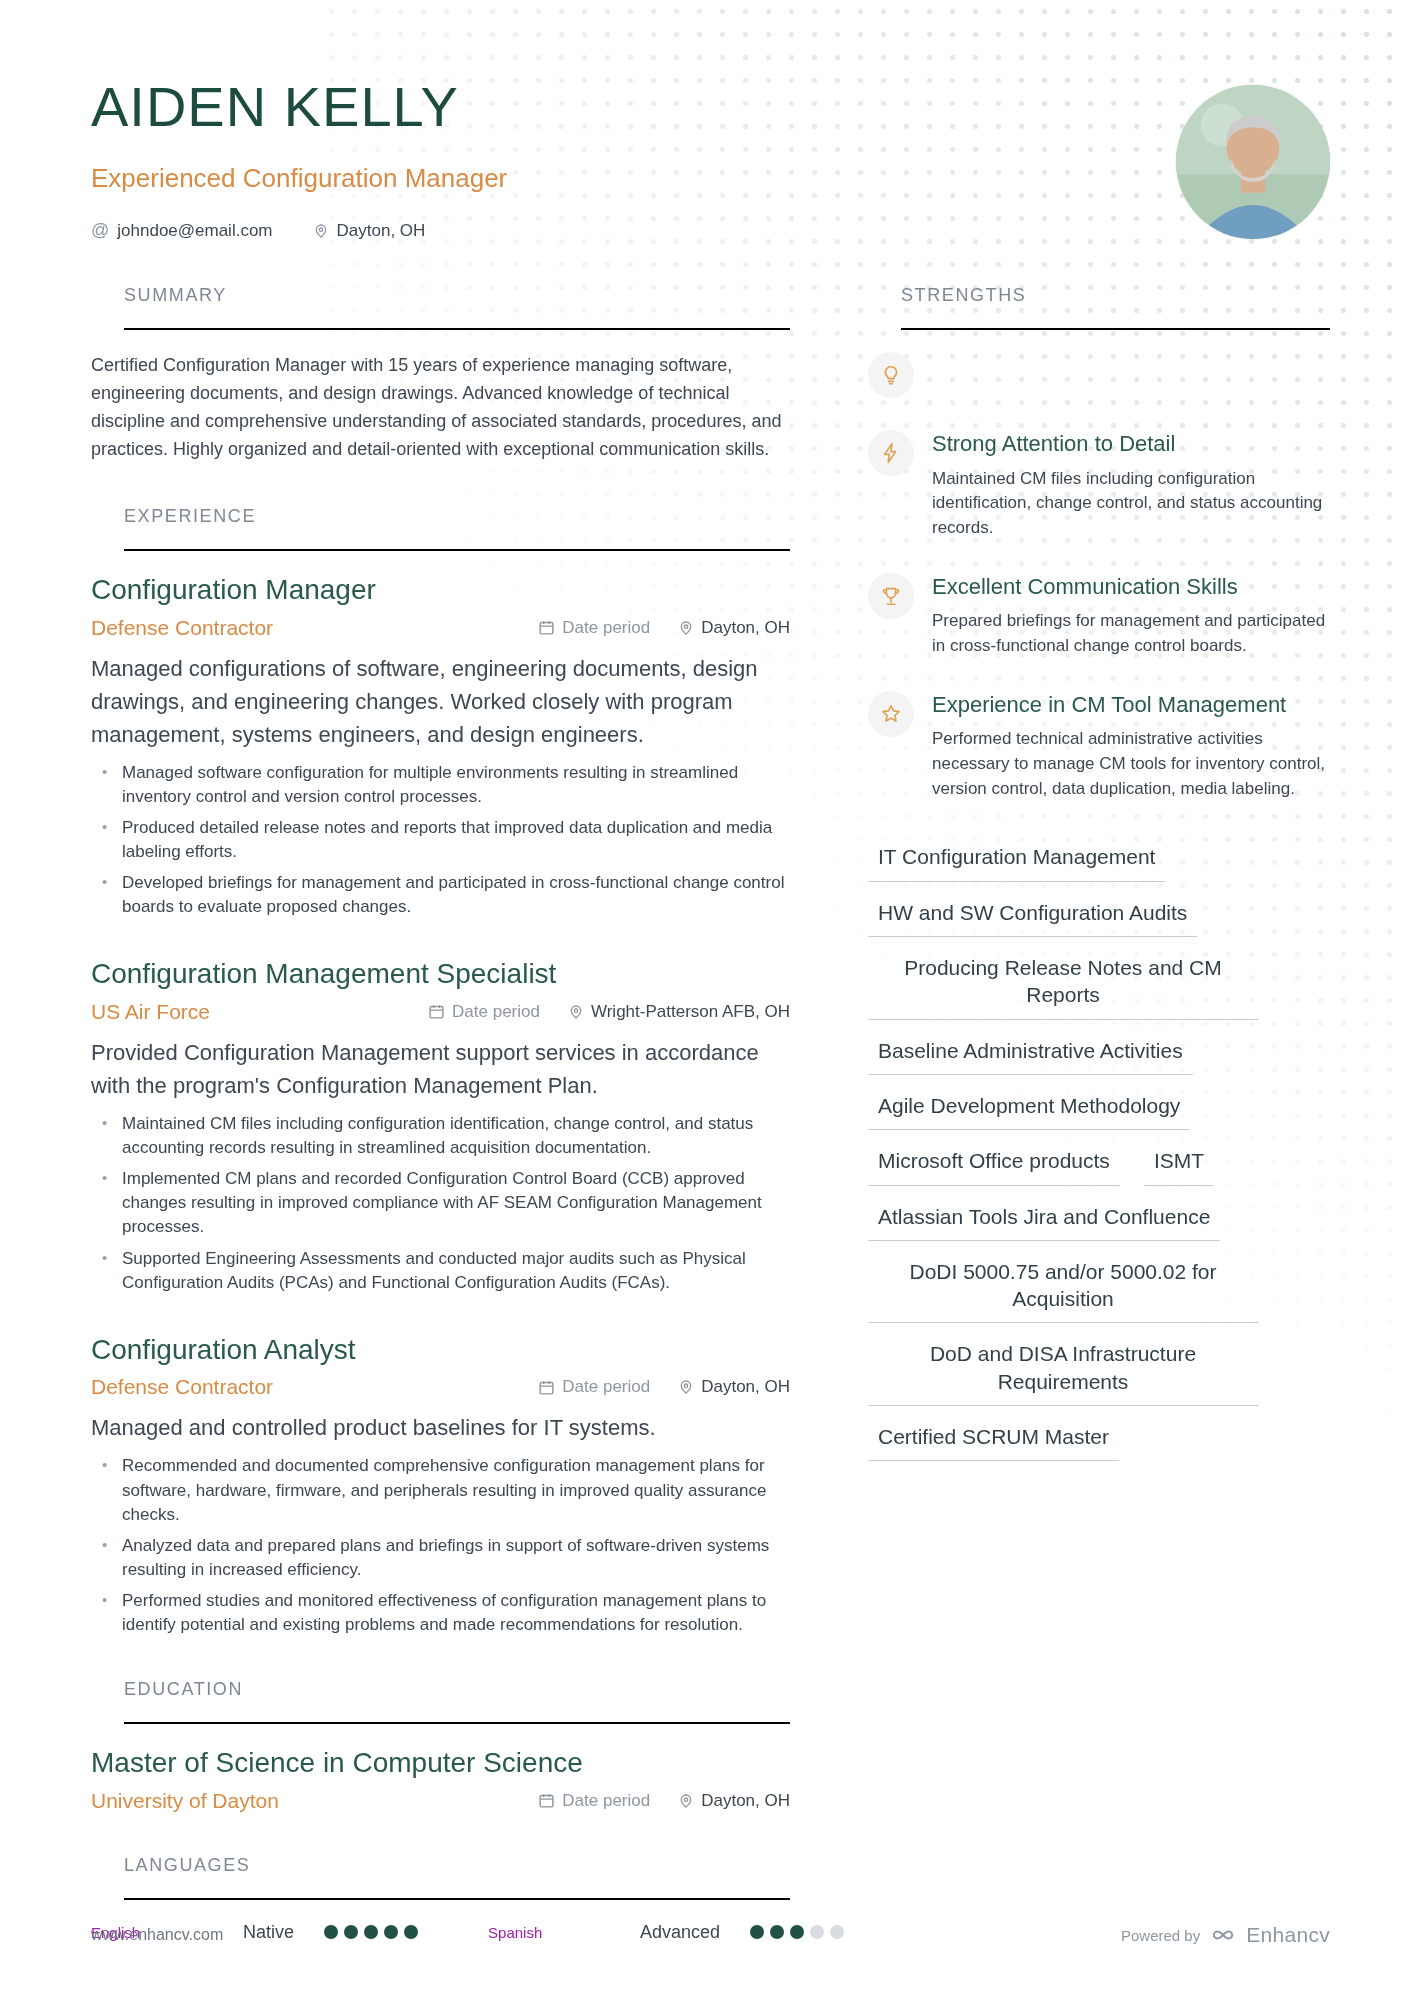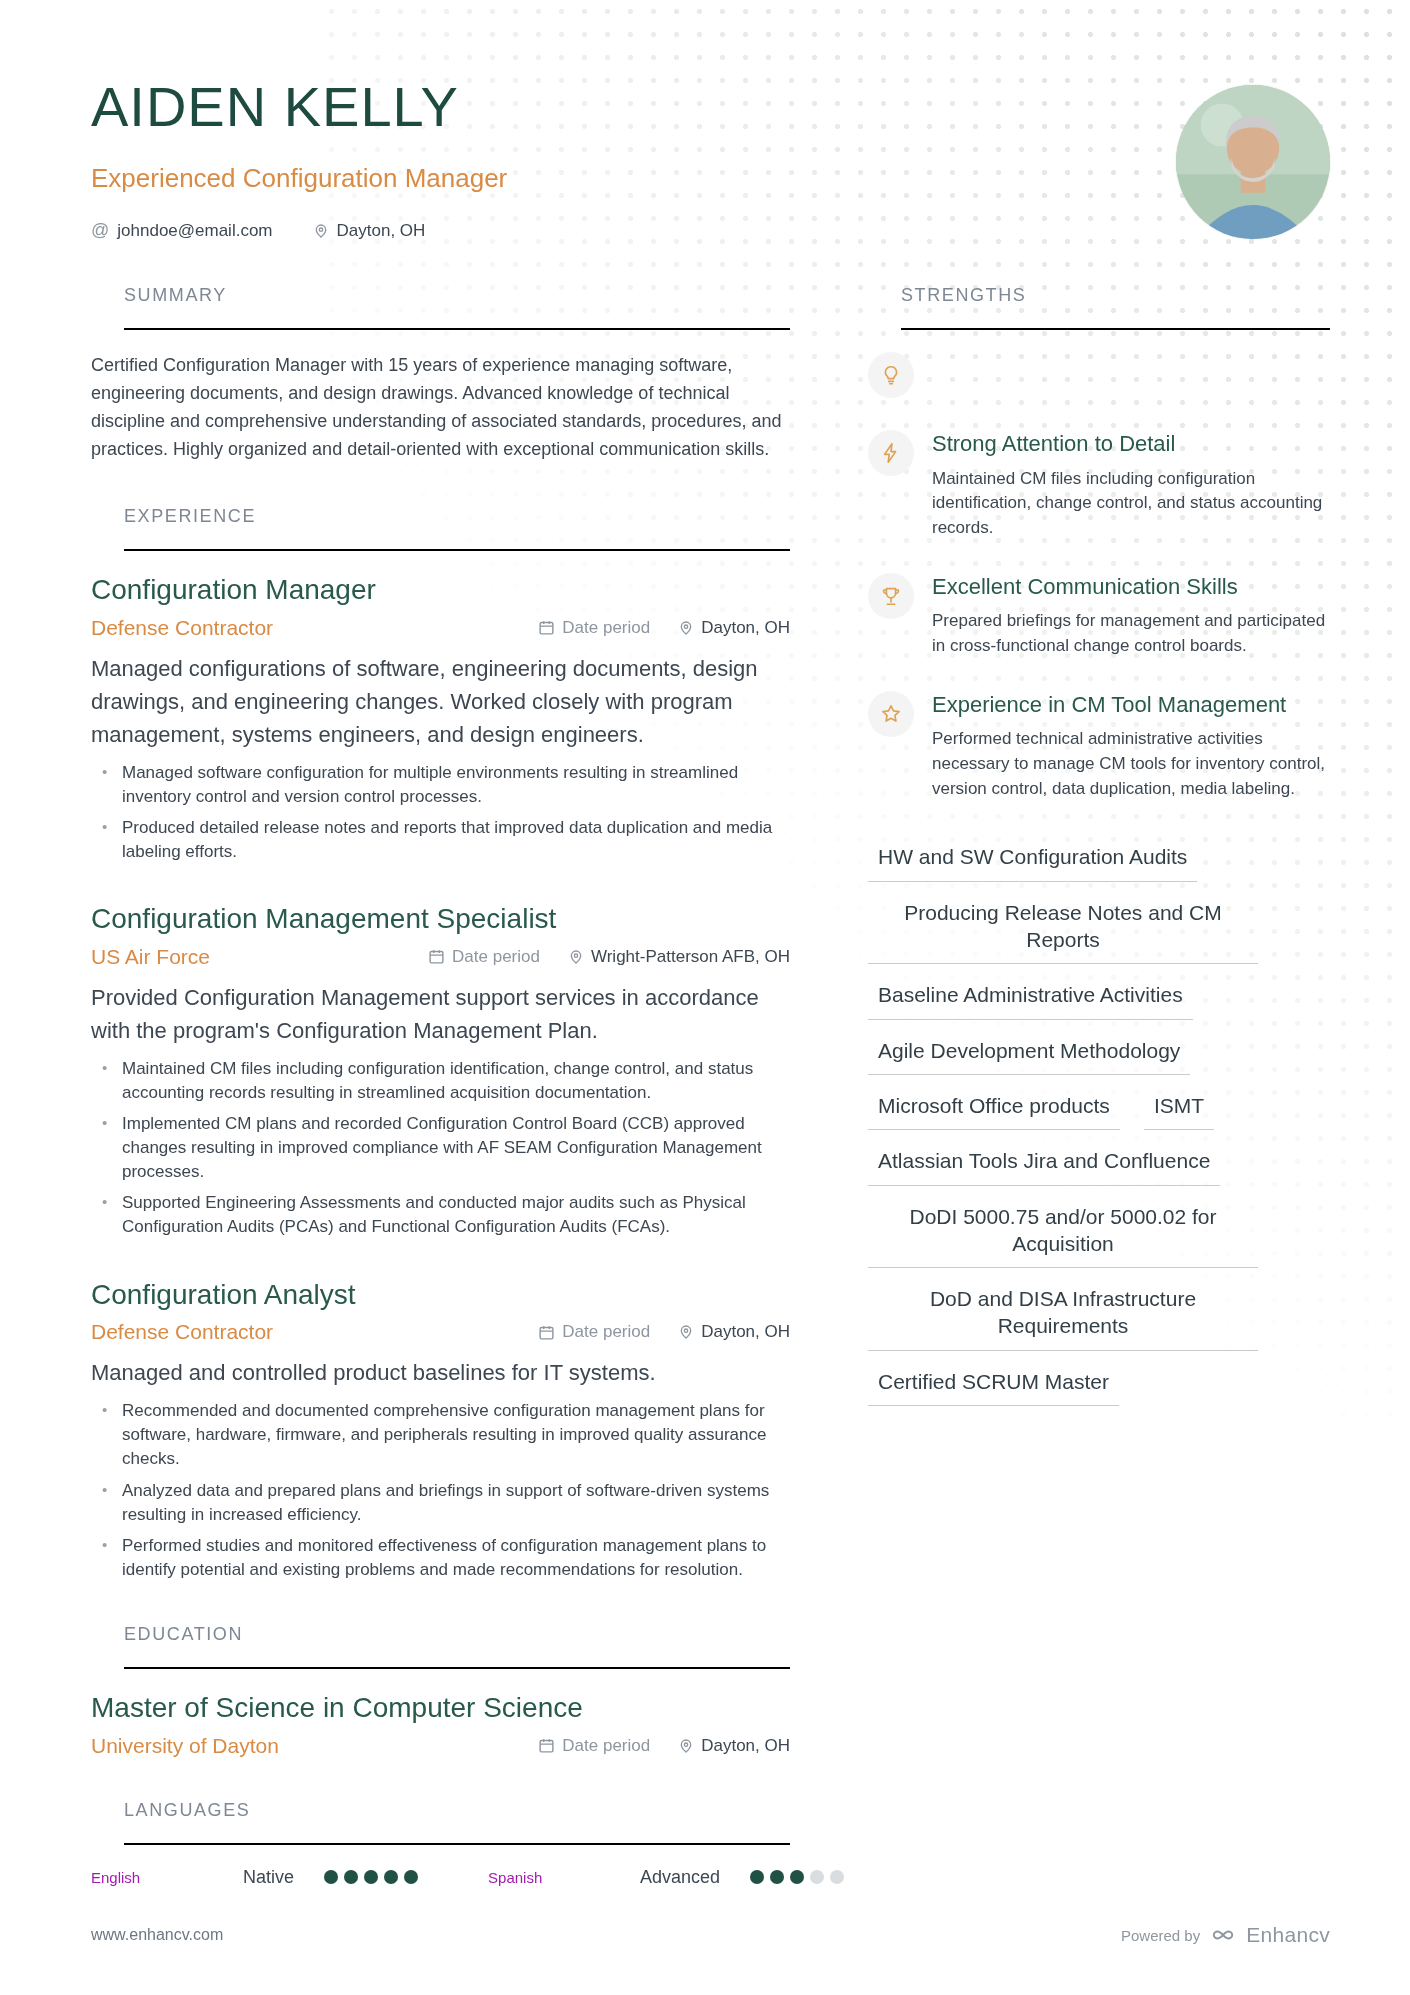--- a/index.html
+++ b/index.html
@@ -213,20 +213,21 @@
                     </svg>
                   </span>
                 <span class="loc">Dayton, OH</span>
               </span>
             </div>
           </div>
           <p class="job-desc">Managed configurations of software, engineering documents, design drawings, and engineering changes. Worked closely with program management, systems engineers, and design engineers.</p>
           <ul class="bullets">
             <li>Managed software configuration for multiple environments resulting in streamlined inventory control and version control processes.</li>
             <li>Produced detailed release notes and reports that improved data duplication and media labeling efforts.</li>
+            <li>Developed briefings for management and participated in cross-functional change control boards to evaluate proposed changes.</li>
           </ul>
         </article>
 
         <article class="job">
           <h3 class="job-title">Configuration Management Specialist</h3>
           <div class="job-meta-row">
             <div class="company">US Air Force</div>
             <div class="meta-group">
               <span class="meta">
                 <span class="svg-icon">
@@ -400,20 +401,21 @@
           </div>
           <div class="strength-content">
             <div class="strength-title">Experience in CM Tool Management</div>
             <div class="strength-text">Performed technical administrative activities necessary to manage CM tools for inventory control, version control, data duplication, media labeling.</div>
           </div>
         </div>
       </section>
 
       <section>
         <div class="skills-wrap">
+          <div class="skill-item">IT Configuration Management</div>
           <div class="skill-item">HW and SW Configuration Audits</div>
           <div class="skill-item">Producing Release Notes and CM Reports</div>
           <div class="skill-item">Baseline Administrative Activities</div>
           <div class="skill-item">Agile Development Methodology</div>
           <div class="skill-item">Microsoft Office products</div>
           <div class="skill-item">ISMT</div>
           <div class="skill-item">Atlassian Tools Jira and Confluence</div>
           <div class="skill-item">DoDI 5000.75 and/or 5000.02 for Acquisition</div>
           <div class="skill-item">DoD and DISA Infrastructure Requirements</div>
           <div class="skill-item">Certified SCRUM Master</div>

